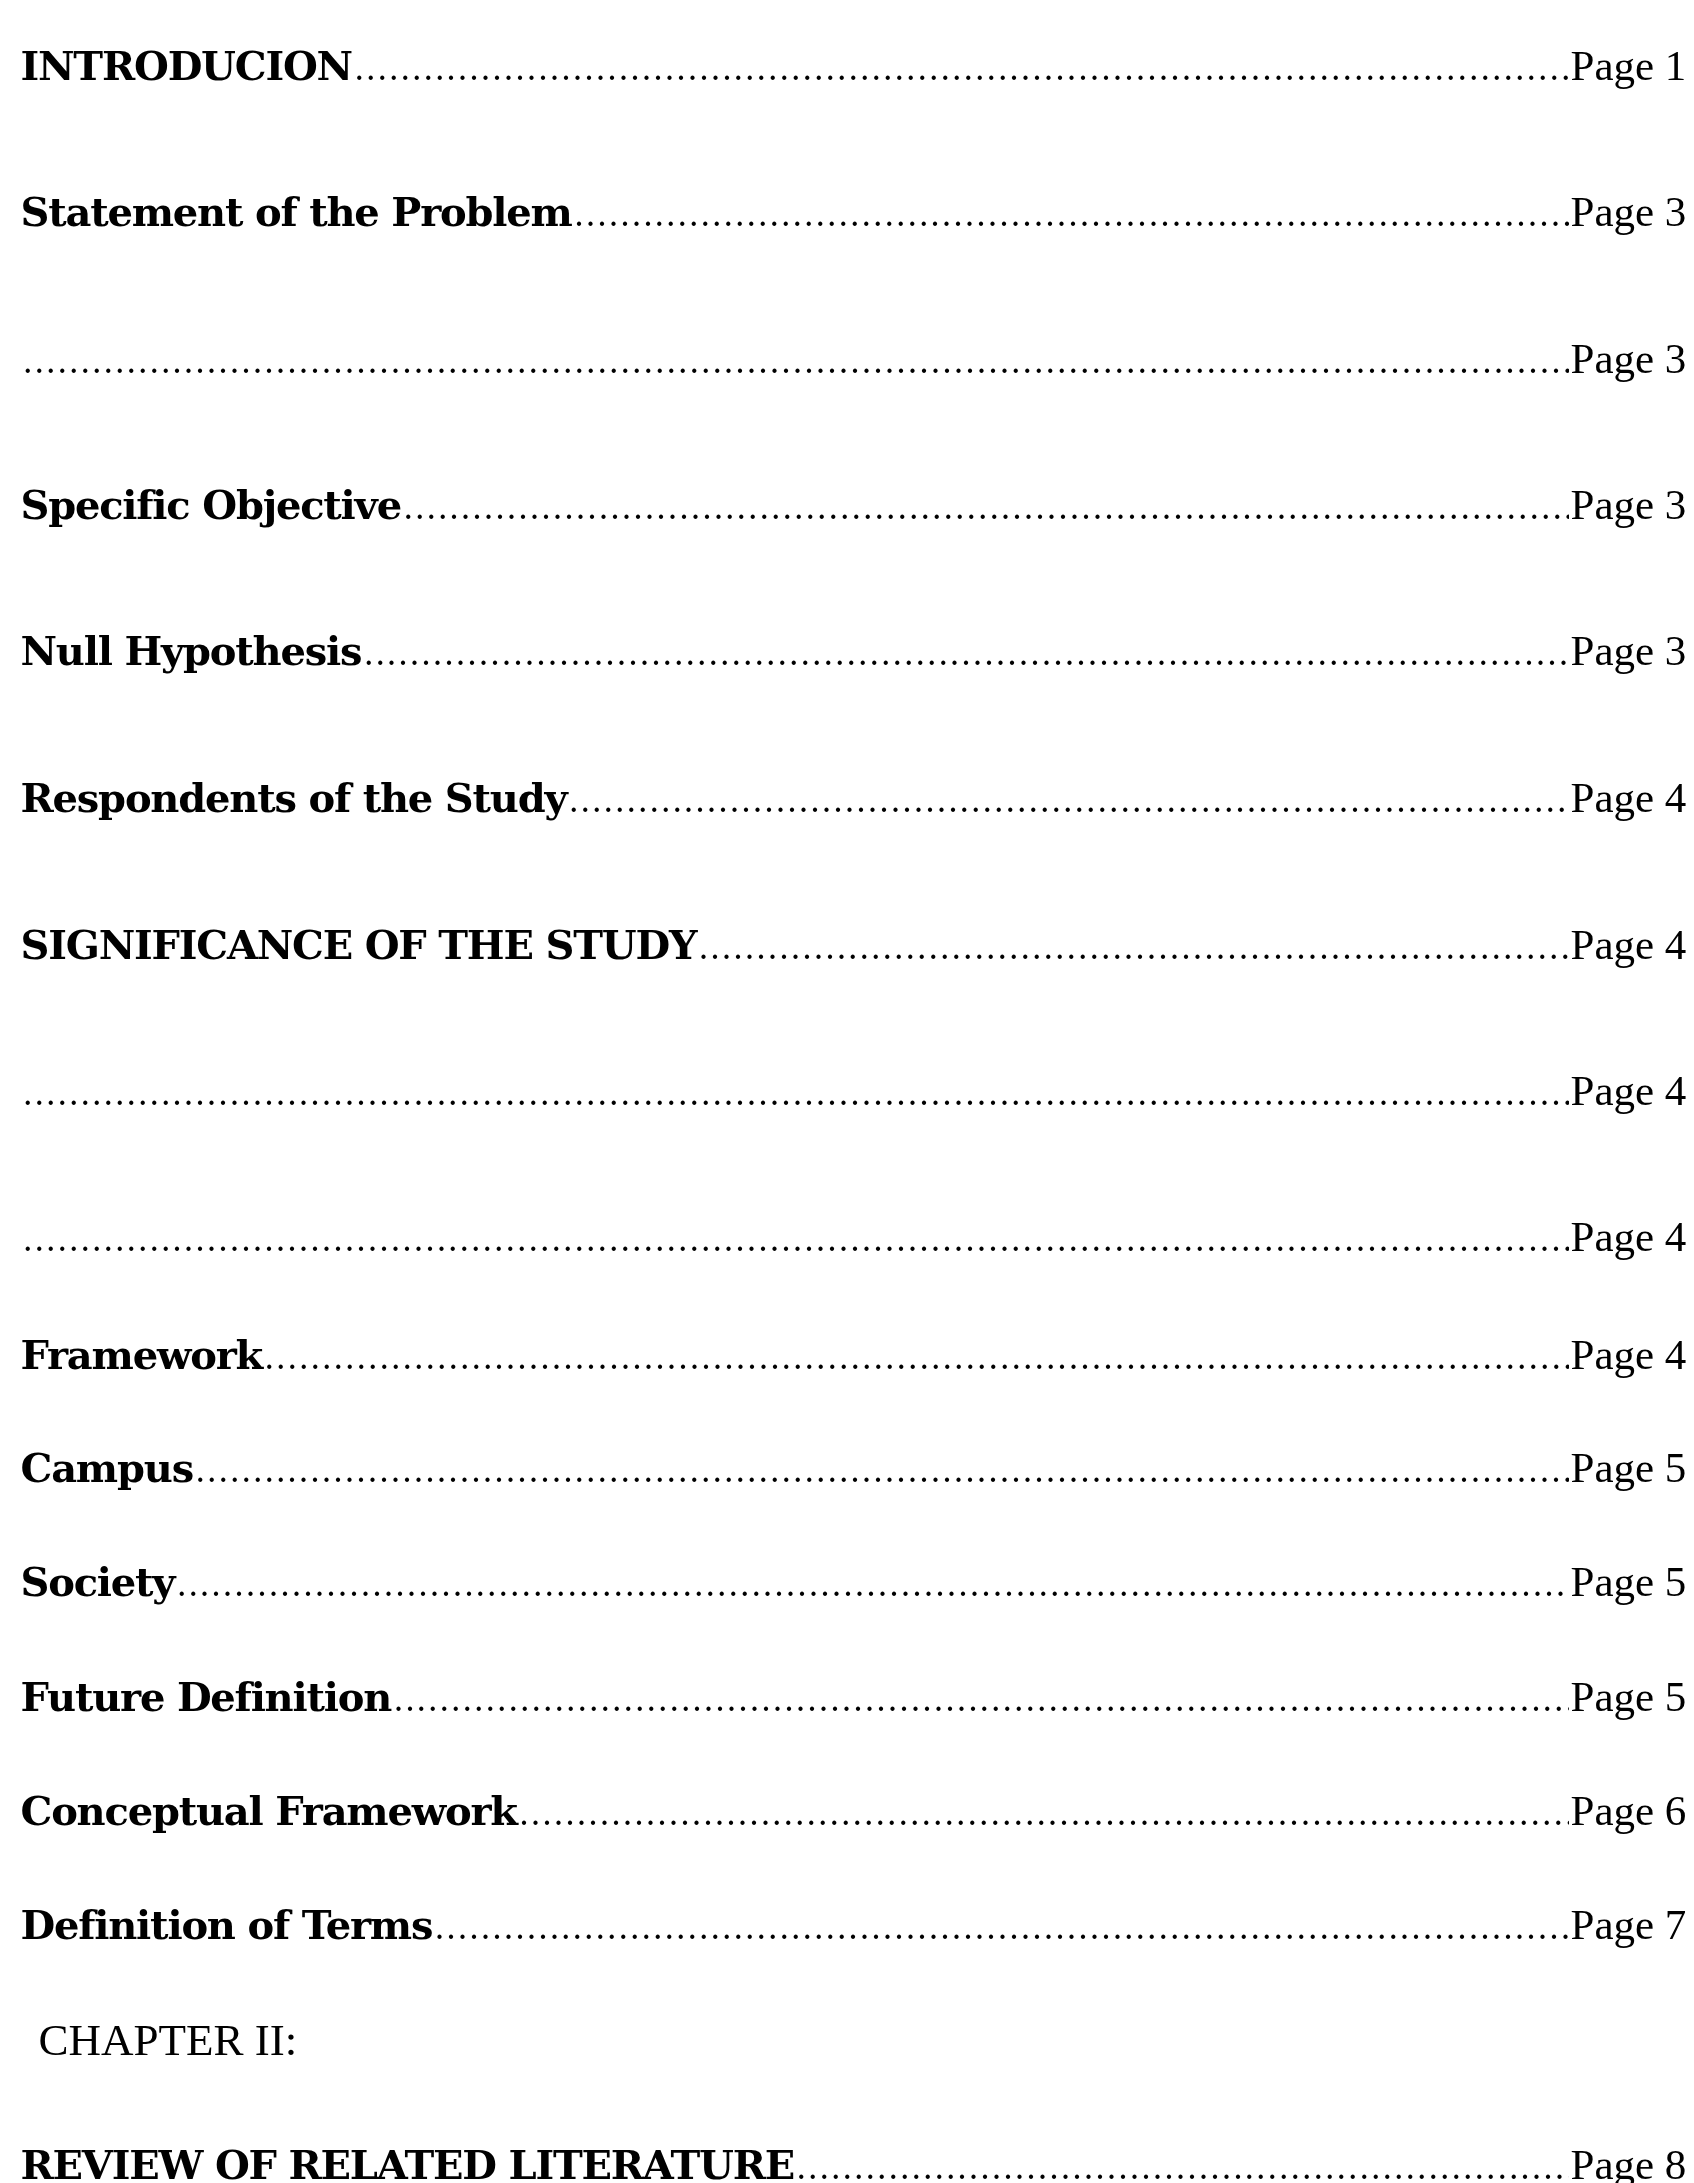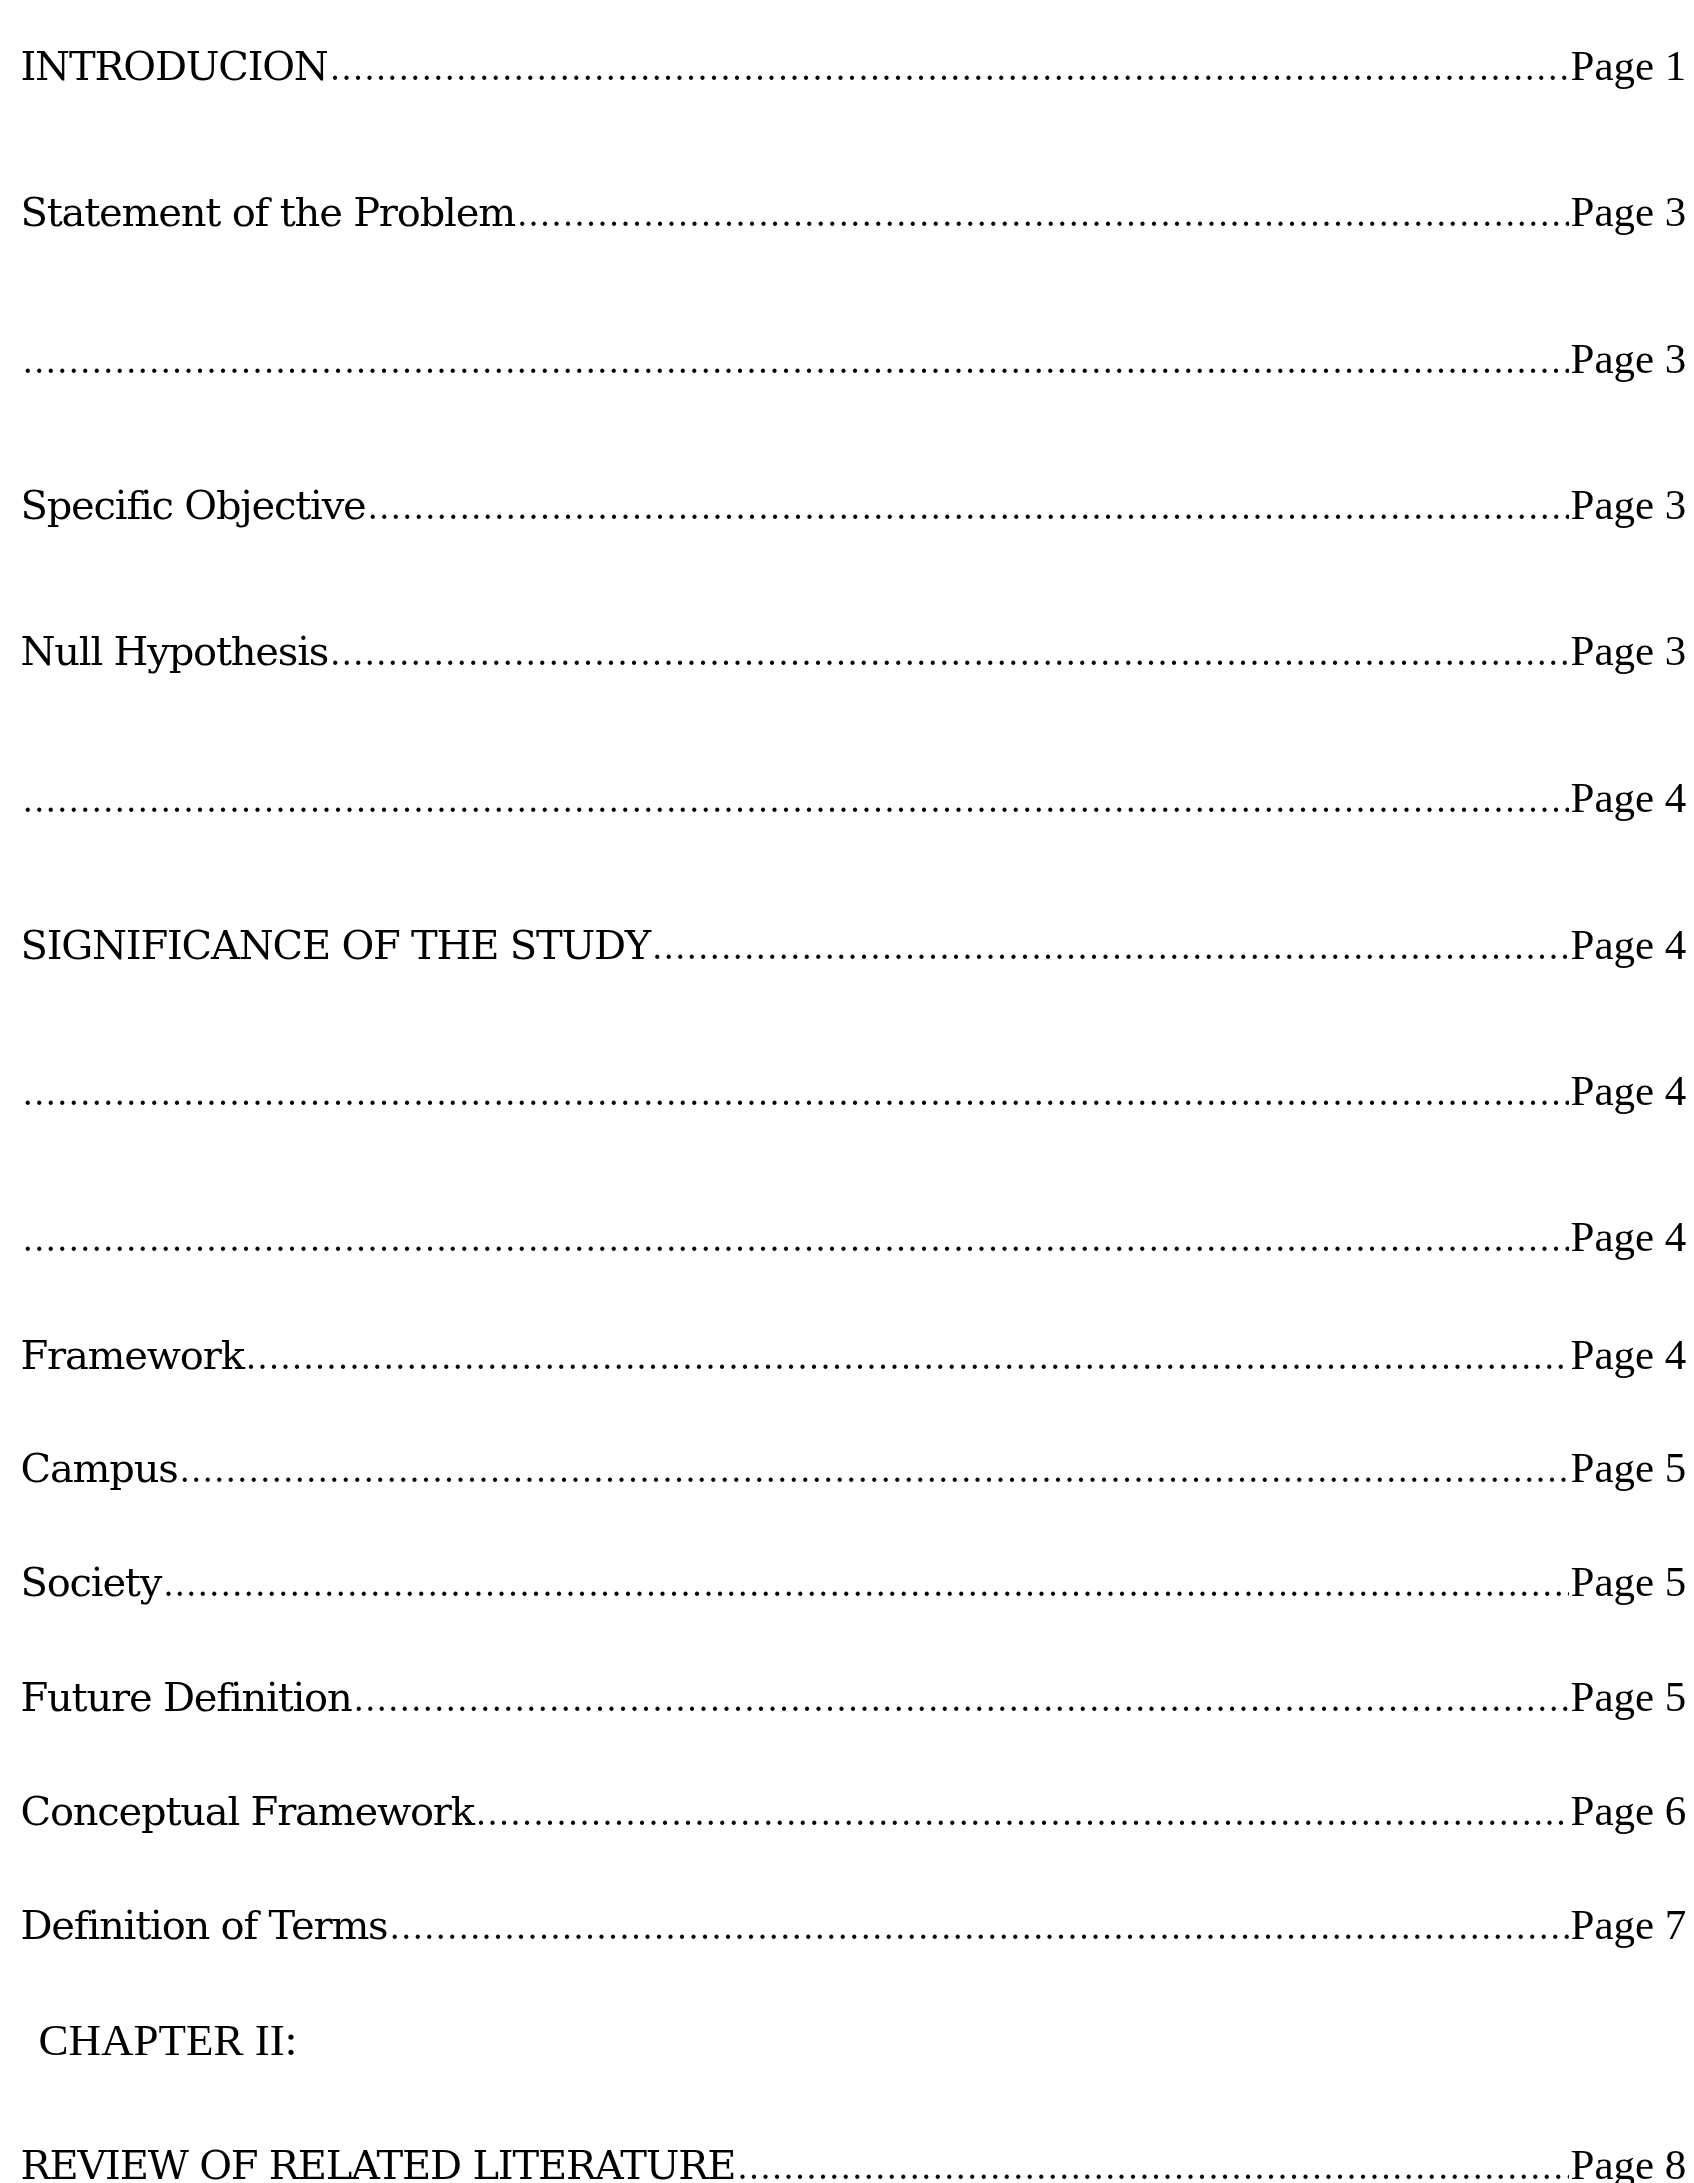--- a/index.html
+++ b/index.html
@@ -3,21 +3,21 @@
 <meta charset="utf-8">
 <style>
   html, body { margin: 0; padding: 0; background: #ffffff; }
   body { width: 1695px; height: 2184px; overflow: hidden; position: relative; }
   .toc-row {
     position: absolute; left: 20.5px; width: 1716px;
     display: flex; align-items: baseline; height: 59px;
     font-family: "DejaVu Serif", "Liberation Serif", serif;
     color: #000;
   }
-  .toc-title { font-weight: normal; font-size: 40px; white-space: nowrap; letter-spacing: -1.2px; }
+  .toc-title { font-weight: bold; font-size: 40px; white-space: nowrap; letter-spacing: -1.2px; }
   .toc-leader {
     flex: 1; overflow: hidden; white-space: nowrap; font-size: 33px; letter-spacing: 1px;
     margin: 0 2px; position: relative;
   }
   .toc-leader::before {
     content: "................................................................................................................................................................................................................................................";
   }
   .toc-page { font-size: 43px; white-space: nowrap; width: 166px; font-family: "Liberation Serif", serif; }
   .chapter {
     position: absolute; left: 20.5px; font-family: "Liberation Serif", serif; font-size: 45px; color: #000;
@@ -45,20 +45,21 @@
       <span class="toc-title">Specific Objective</span>
       <span class="toc-leader"></span>
       <span class="toc-page">Page 3</span>
     </div>
     <div class="toc-row" style="top: 626px;">
       <span class="toc-title">Null Hypothesis</span>
       <span class="toc-leader"></span>
       <span class="toc-page">Page 3</span>
     </div>
     <div class="toc-row" style="top: 773px;">
+      <span class="toc-title">Respondents of the Study</span>
       <span class="toc-leader"></span>
       <span class="toc-page">Page 4</span>
     </div>
     <div class="toc-row" style="top: 920px;">
       <span class="toc-title">SIGNIFICANCE OF THE STUDY</span>
       <span class="toc-leader"></span>
       <span class="toc-page">Page 4</span>
     </div>
     <div class="toc-row" style="top: 1066px;">
       <span class="toc-leader"></span>

